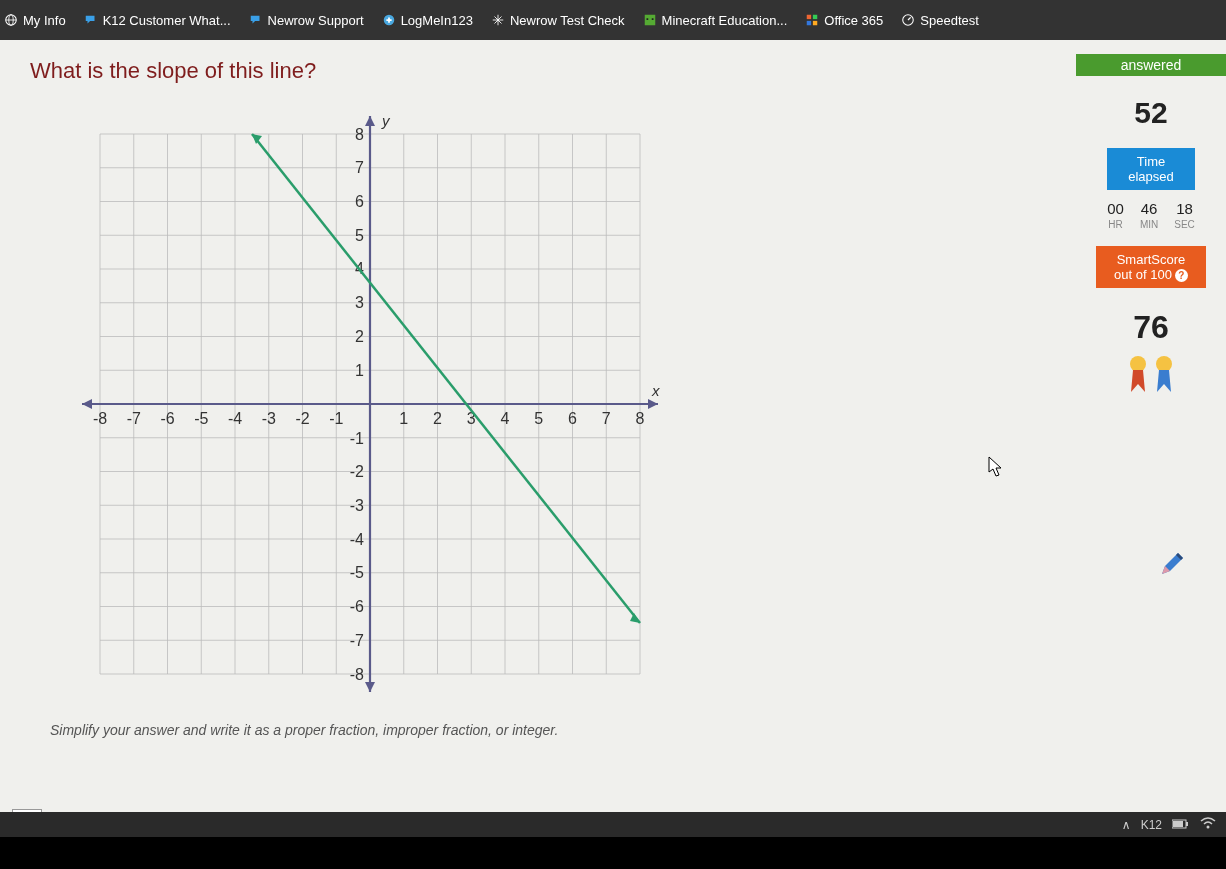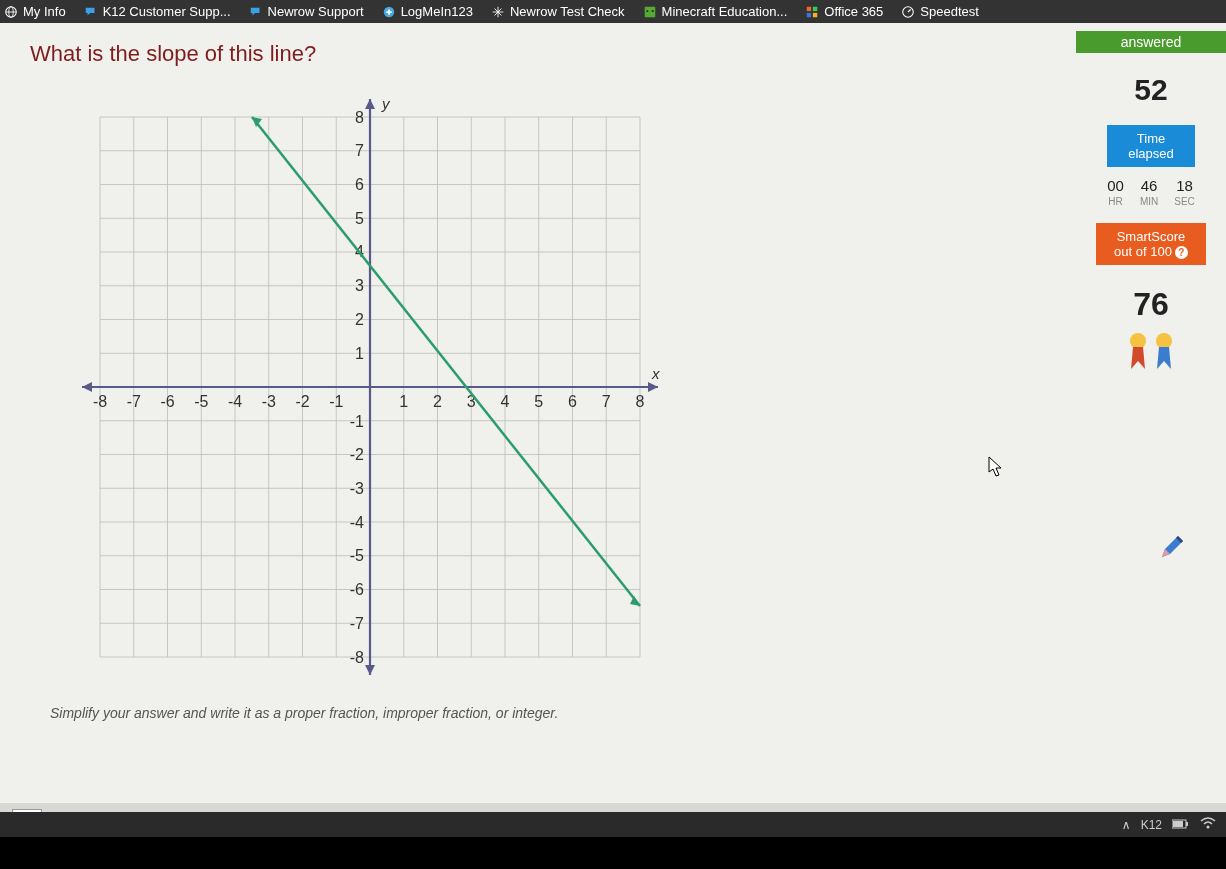--- a/index.html
+++ b/index.html
@@ -5,21 +5,21 @@
 * { margin: 0; padding: 0; box-sizing: border-box; }
 body {
   font-family: Arial, Helvetica, sans-serif;
   background: #d8d8d5;
   width: 1226px;
   height: 869px;
   position: relative;
   overflow: hidden;
 }
 .bookmarks {
-  height: 23px;
+  height: 40px;
   background: #333;
   display: flex;
   align-items: center;
   padding: 0 4px;
   gap: 18px;
   font-size: 13px;
   color: #fff;
 }
 .bm-item {
   display: flex;
@@ -54,21 +54,21 @@
 .instruction {
   font-size: 14px;
   color: #555;
   font-style: italic;
   margin-top: 18px;
   margin-left: 20px;
 }
 .sidebar {
   position: absolute;
   right: 0;
-  top: 8px;
+  top: 14px;
   width: 150px;
   text-align: center;
 }
 .answered {
   background: #4a9b2e;
   color: #fff;
   font-size: 14px;
   padding: 3px 0;
 }
 .qcount {
@@ -183,21 +183,21 @@
         </svg>
       </span>
     <span>My Info</span>
   </div>
   <div class="bm-item">
     <span class="bm-icon">
         <svg viewBox="0 0 16 16">
           <path d="M2 3h10v6h-5l-3 3v-3H2z" fill="#3aa0e8"></path>
         </svg>
       </span>
-    <span>K12 Customer Supp...</span>
+    <span>K12 Customer What...</span>
   </div>
   <div class="bm-item">
     <span class="bm-icon">
         <svg viewBox="0 0 16 16">
           <path d="M2 3h10v6h-5l-3 3v-3H2z" fill="#3aa0e8"></path>
         </svg>
       </span>
     <span>Newrow Support</span>
   </div>
   <div class="bm-item">

